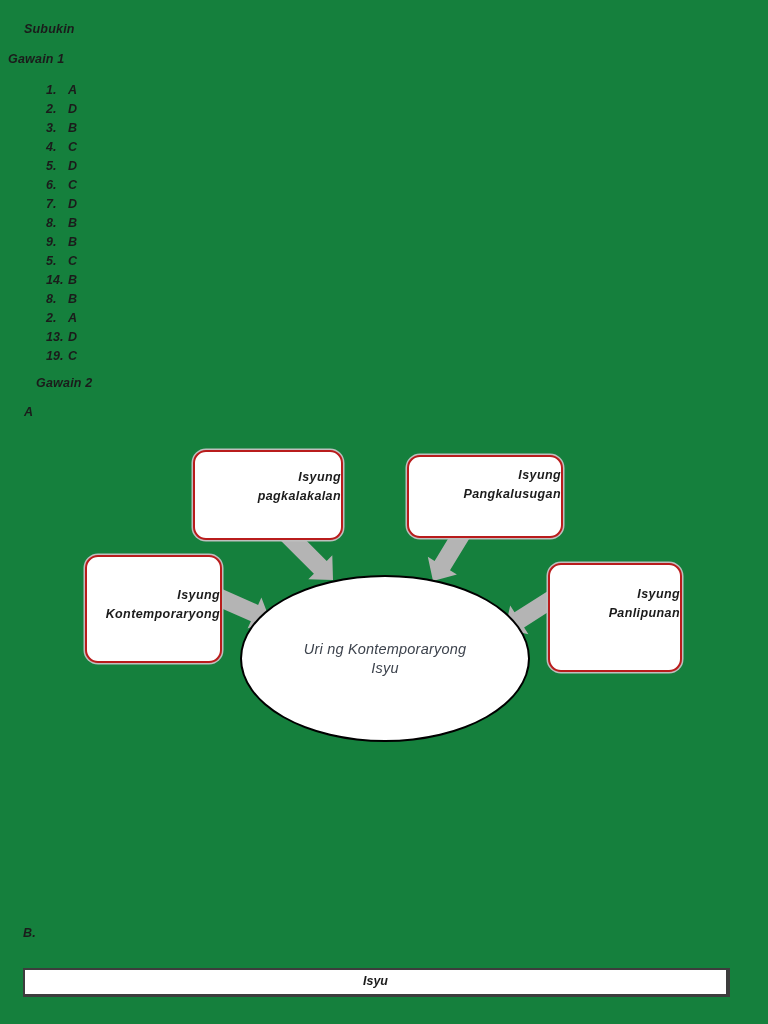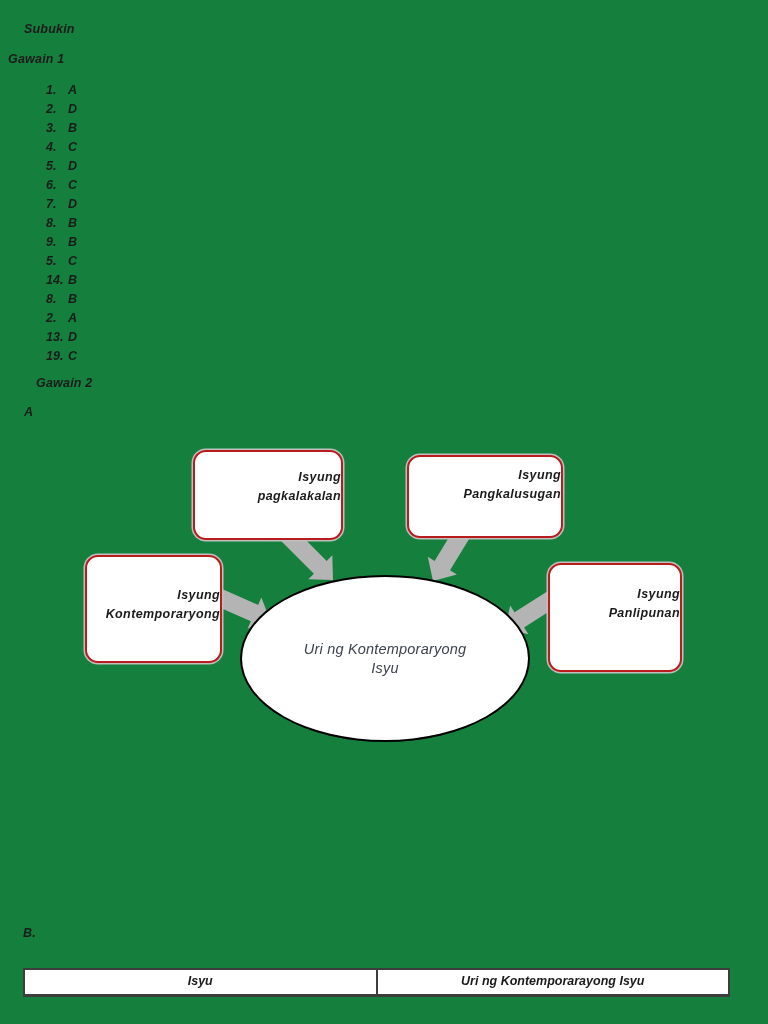--- a/index.html
+++ b/index.html
@@ -205,16 +205,15 @@
   </div>
 
   <div id="center-ellipse">
     <div class="txt">Uri ng Kontemporaryong Isyu</div>
   </div>
 
   <div id="label-b" class="heading">B.</div>
 
   <div id="answer-table">
     <div class="cell">Isyu</div>
-    <div class="cell">Uri ng Kontemporarayong Isyu</div>
   </div>
 
 </div>
 
 </body></html>

